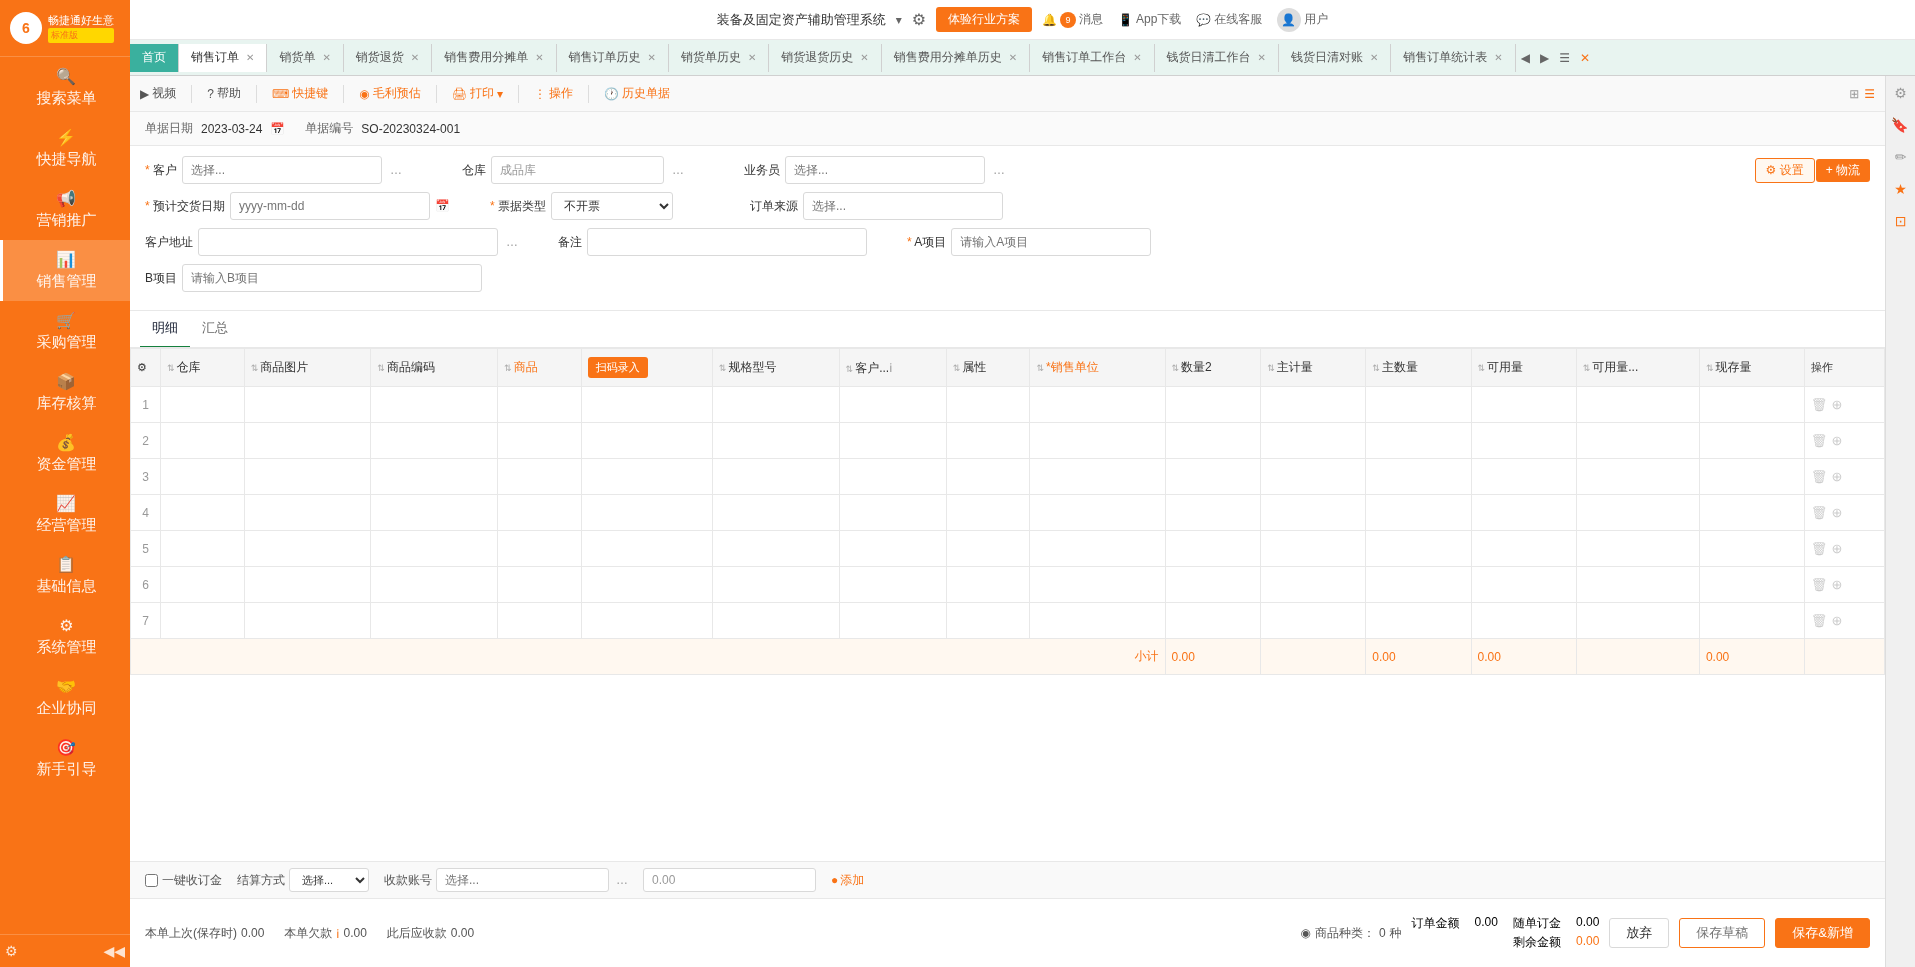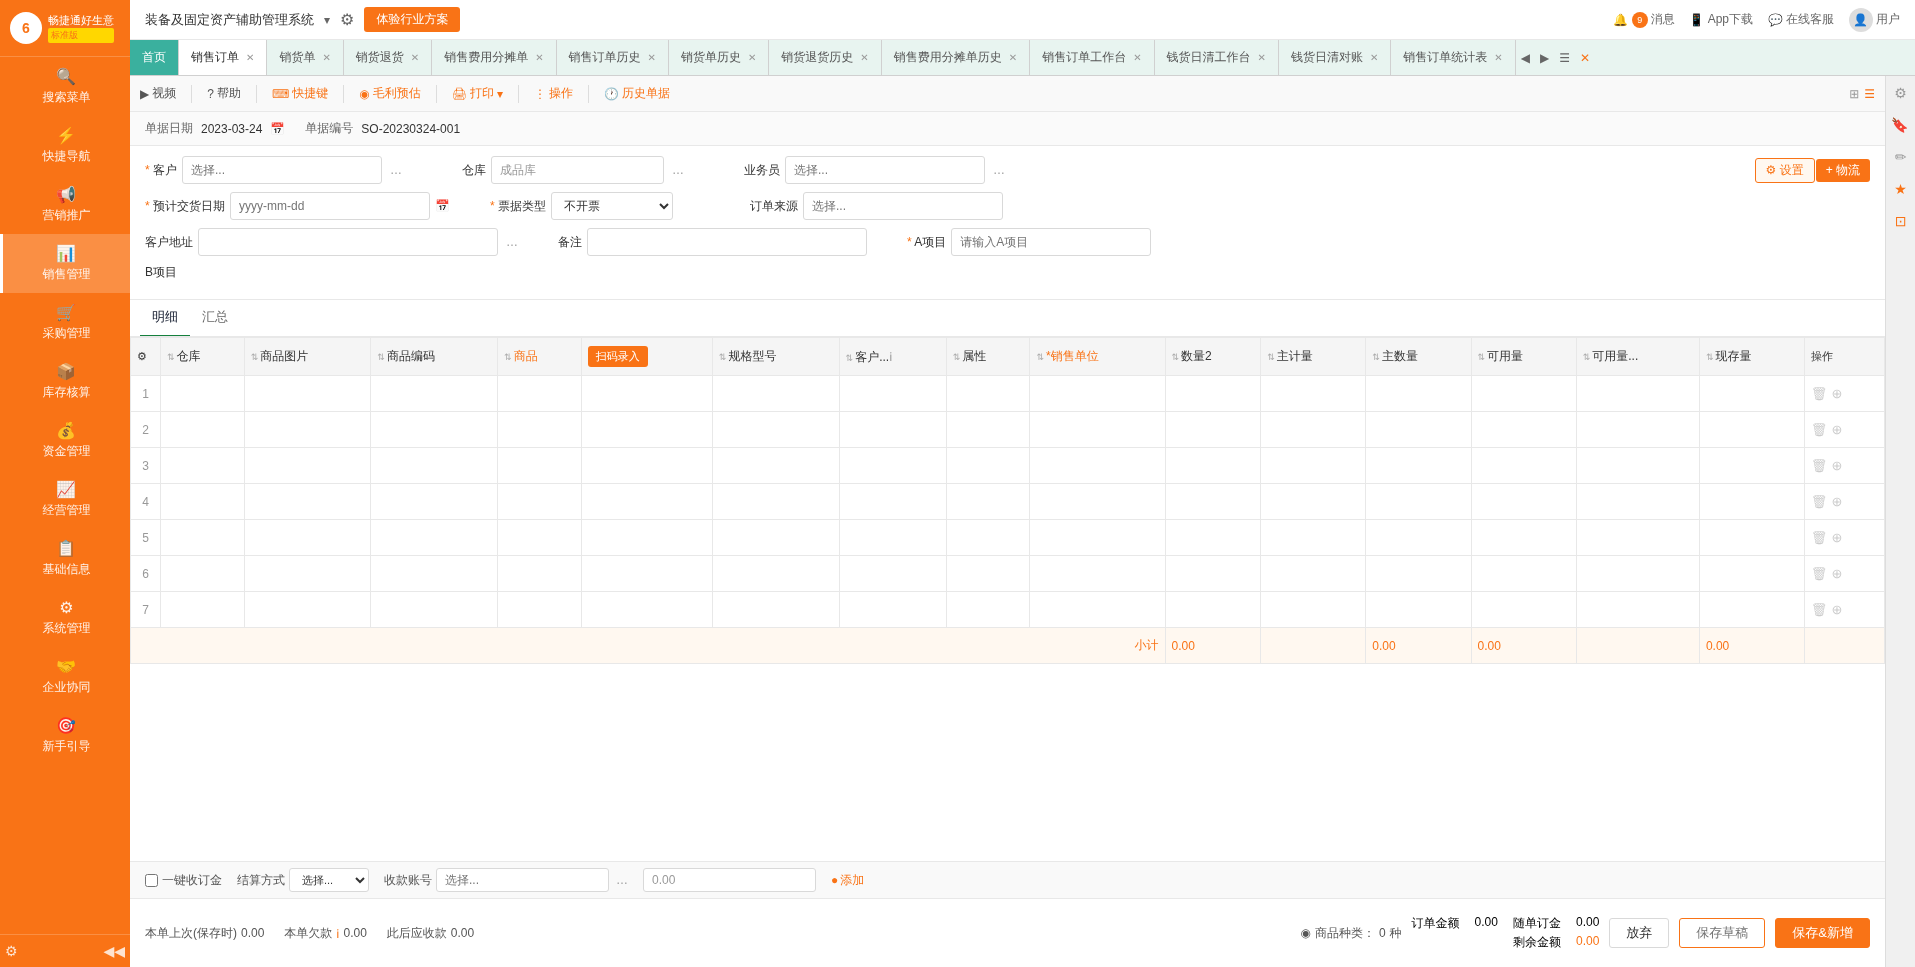--- a/index.html
+++ b/index.html
@@ -8,42 +8,42 @@
     
     .sidebar { width: 130px; background: #f97316; display: flex; flex-direction: column; align-items: center; padding-top: 0; flex-shrink: 0; }
     .sidebar-logo { width: 100%; background: #f97316; padding: 12px 10px; display: flex; align-items: center; gap: 6px; border-bottom: 1px solid rgba(255,255,255,0.2); }
     .sidebar-logo-icon { width: 32px; height: 32px; background: #fff; border-radius: 50%; display: flex; align-items: center; justify-content: center; color: #f97316; font-weight: bold; font-size: 14px; flex-shrink: 0; }
     .sidebar-logo-text { color: #fff; font-size: 11px; line-height: 1.3; }
     .sidebar-logo-badge { background: #ffd700; color: #f97316; font-size: 9px; border-radius: 2px; padding: 1px 3px; }
     .sidebar-menu { width: 100%; flex: 1; overflow-y: auto; }
     .sidebar-item { width: 100%; display: flex; flex-direction: column; align-items: center; padding: 10px 5px; cursor: pointer; color: rgba(255,255,255,0.9); gap: 3px; border-left: 3px solid transparent; }
     .sidebar-item.active { background: rgba(255,255,255,0.2); border-left: 3px solid #fff; }
     .sidebar-item-icon { font-size: 16px; }
-    .sidebar-item-label { font-size: 12px; text-align: center; }
+    .sidebar-item-label { font-size: 15px; text-align: center; }
     .sidebar-bottom { width: 100%; padding: 8px 5px; display: flex; justify-content: space-between; align-items: center; border-top: 1px solid rgba(255,255,255,0.2); }
     .sidebar-bottom-icon { color: rgba(255,255,255,0.8); cursor: pointer; font-size: 14px; }
 
     
     .main { flex: 1; display: flex; flex-direction: column; overflow: hidden; }
 
     
-    .topbar { height: 40px; background: #fff; display: flex; align-items: center; padding: 0 15px; gap: 10px; border-bottom: 1px solid #e8e8e8; justify-content: space-between; }
+    .topbar { height: 40px; background: #fff; display: flex; align-items: center; padding: 0 15px; gap: 10px; border-bottom: 1px solid #e8e8e8; justify-content: center; }
     .topbar-left { display: flex; align-items: center; gap: 10px; }
     .topbar-system-title { font-size: 13px; color: #333; }
     .topbar-dropdown { display: flex; align-items: center; gap: 3px; cursor: pointer; color: #666; font-size: 12px; }
     .topbar-settings { color: #666; cursor: pointer; font-size: 16px; }
     .topbar-btn { background: #f97316; color: #fff; border: none; padding: 4px 12px; border-radius: 3px; cursor: pointer; font-size: 12px; }
     .topbar-right { display: flex; align-items: center; gap: 15px; color: #666; font-size: 12px; }
     .topbar-right-item { display: flex; align-items: center; gap: 3px; cursor: pointer; }
     .badge { background: #f97316; color: #fff; border-radius: 50%; width: 16px; height: 16px; display: flex; align-items: center; justify-content: center; font-size: 9px; }
     .user-avatar { width: 24px; height: 24px; background: #ddd; border-radius: 50%; display: flex; align-items: center; justify-content: center; }
 
     
     .tabbar { height: 36px; background: #e8f4f0; display: flex; align-items: center; overflow-x: hidden; border-bottom: 1px solid #d0d0d0; flex-shrink: 0; }
-    .tab-item { padding: 0 12px; height: 36px; display: flex; align-items: center; gap: 4px; cursor: pointer; white-space: nowrap; border-right: 1px solid #d0d0d0; color: #555; font-size: 12px; background: #e8f4f0; }
+    .tab-item { padding: 0 12px; height: 28px; display: flex; align-items: center; gap: 4px; cursor: pointer; white-space: nowrap; border-right: 1px solid #d0d0d0; color: #555; font-size: 12px; background: #e8f4f0; }
     .tab-item.active { background: #fff; color: #333; font-weight: 500; }
     .tab-item.home { background: #3ab09e; color: #fff; }
     .tab-close { font-size: 10px; color: #999; margin-left: 3px; }
     .tab-nav { display: flex; align-items: center; padding: 0 5px; cursor: pointer; color: #666; }
 
     
     .content { flex: 1; display: flex; overflow: hidden; }
     .content-main { flex: 1; background: #fff; display: flex; flex-direction: column; overflow: hidden; }
 
     
@@ -390,20 +390,21 @@
           </div>
           <div class="form-field" style="margin-left:30px;">
             <span class="form-label required">A项目</span>
             <input class="form-input form-input-wide" type="text" placeholder="请输入A项目" style="">
           </div>
         </div>
 
         <div class="form-row">
           <div class="form-field">
             <span class="form-label">B项目</span>
+            <input class="form-input" style="min-width: 300px;" type="text" placeholder="请输入B项目">
           </div>
         </div>
 
       </div>
 
       <div class="detail-tabs">
         <div class="detail-tab active">明细</div>
         <div class="detail-tab">汇总</div>
       </div>
 

